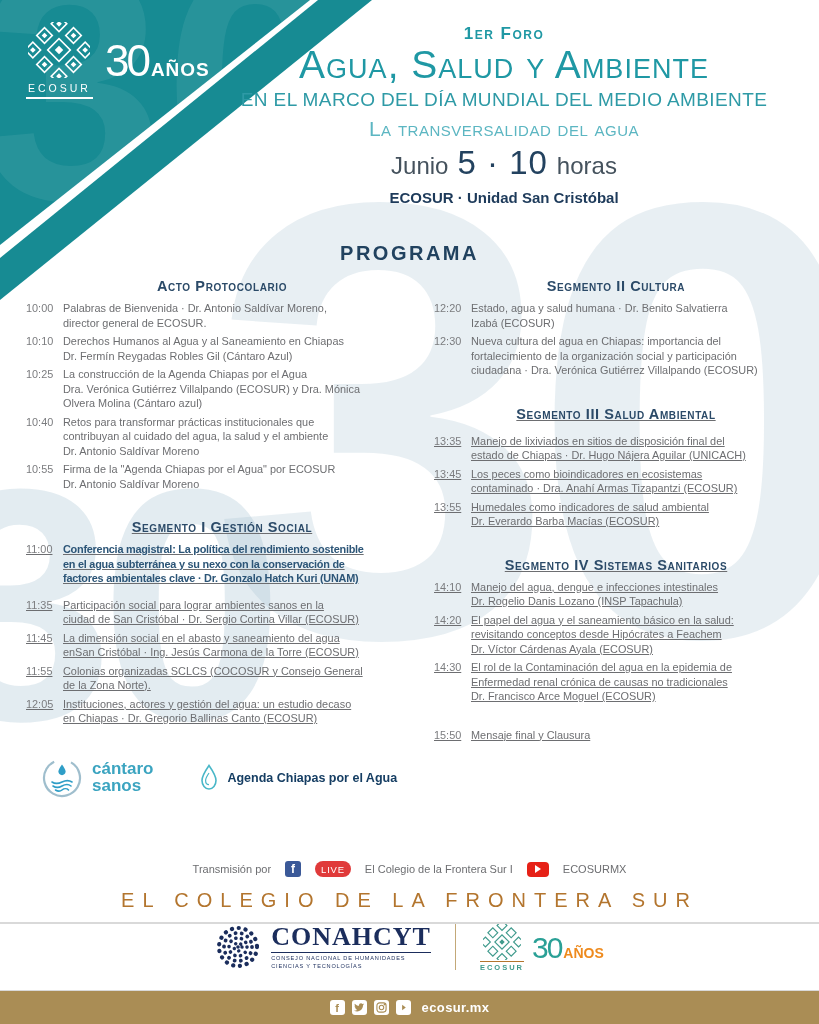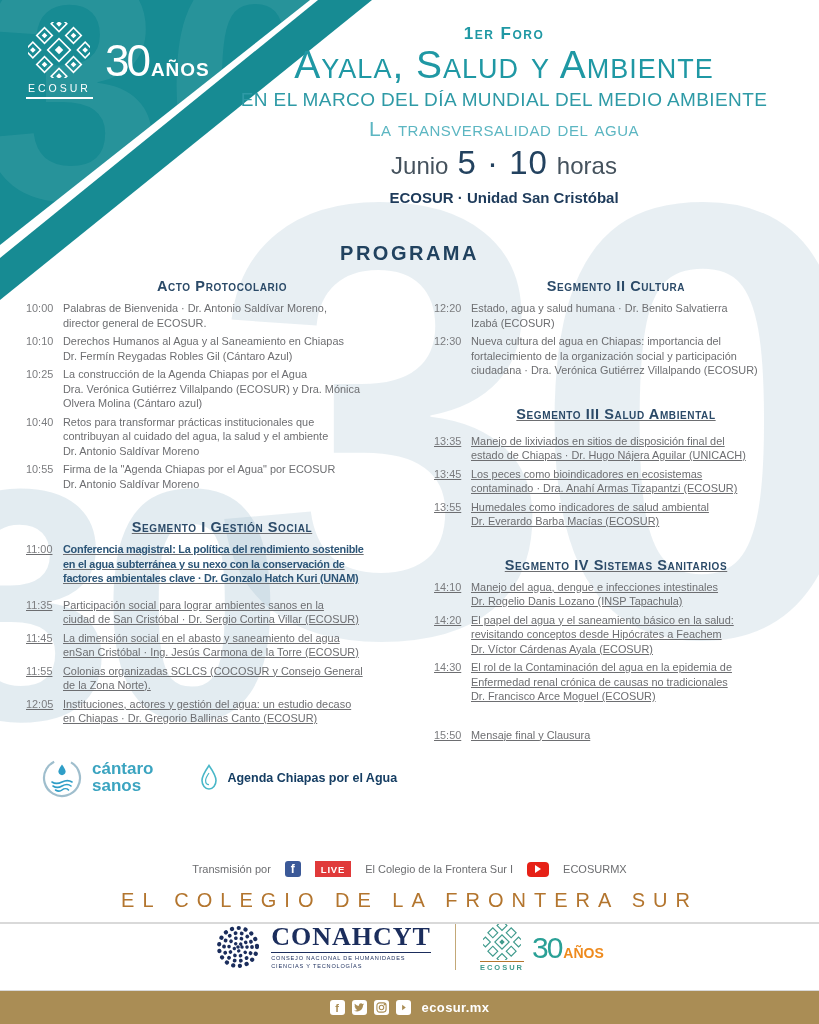--- a/index.html
+++ b/index.html
@@ -58,22 +58,22 @@
   .sponsors{display:flex;align-items:center;gap:46px;margin-top:30px;padding-left:14px;}
   .cantaro{display:flex;align-items:center;gap:8px;}
   .cantaro-text{color:#3ba4c0;font-weight:700;font-size:17px;line-height:0.95;}
   .agenda{display:flex;align-items:center;gap:8px;}
   .agenda-label{color:#163e63;font-weight:700;font-size:12.5px;}
   
   .transmission{position:absolute;top:861px;left:0;width:100%;display:flex;justify-content:center;
     align-items:center;gap:14px;font-size:11px;color:#6d6e71;z-index:2;}
   .fb-chip{width:16px;height:16px;background:#3b5998;border-radius:3px;color:#fff;font-weight:700;
     font-size:12px;display:flex;align-items:center;justify-content:center;}
-  .live-chip{background:#e03a3a;color:#fff;font-weight:700;font-size:9.5px;letter-spacing:0.8px;
-    padding:2.5px 6px;}
+  .live-chip{background:#e03a3a;color:#fff;font-weight:400;font-size:9.5px;letter-spacing:0.8px;
+    padding:2.5px 6px;border-radius:8px;}
   .yt-chip{width:22px;height:15px;background:#e62117;border-radius:4px;display:flex;align-items:center;justify-content:center;}
   .yt-chip .play{width:0;height:0;border-left:6px solid #fff;border-top:4px solid transparent;border-bottom:4px solid transparent;}
   
   .colegio{position:absolute;top:889px;left:0;width:100%;text-align:center;z-index:2;
     color:#b3752e;font-size:20px;font-weight:500;letter-spacing:8px;}
   
   .footer-band{position:absolute;top:922px;left:0;right:0;height:66px;background:#fff;z-index:2;
     border-top:2px solid #d9d9d9;border-bottom:2px solid #d9d9d9;
     display:flex;align-items:flex-start;justify-content:center;gap:24px;}
   .conahcyt{display:flex;align-items:center;gap:10px;}
@@ -137,21 +137,21 @@
       <span class="ecosur-label">ECOSUR</span>
     </div>
     <div class="years">
       <span class="num">30</span>
       <span class="word">AÑOS</span>
     </div>
   </div>
 
   <div class="header">
     <div class="kicker">1er Foro</div>
-    <div class="title">Ayala, Salud y Ambiente</div>
+    <div class="title">Agua, Salud y Ambiente</div>
     <div class="subtitle">EN EL MARCO DEL DÍA MUNDIAL DEL MEDIO AMBIENTE</div>
     <div class="tagline">La transversalidad del agua</div>
     <div class="dateline">
       <span class="d-word">Junio</span>
       <span class="d-num">5 · 10</span>
       <span class="d-unit">horas</span>
     </div>
     <div class="venue">ECOSUR · Unidad San Cristóbal</div>
   </div>
 

